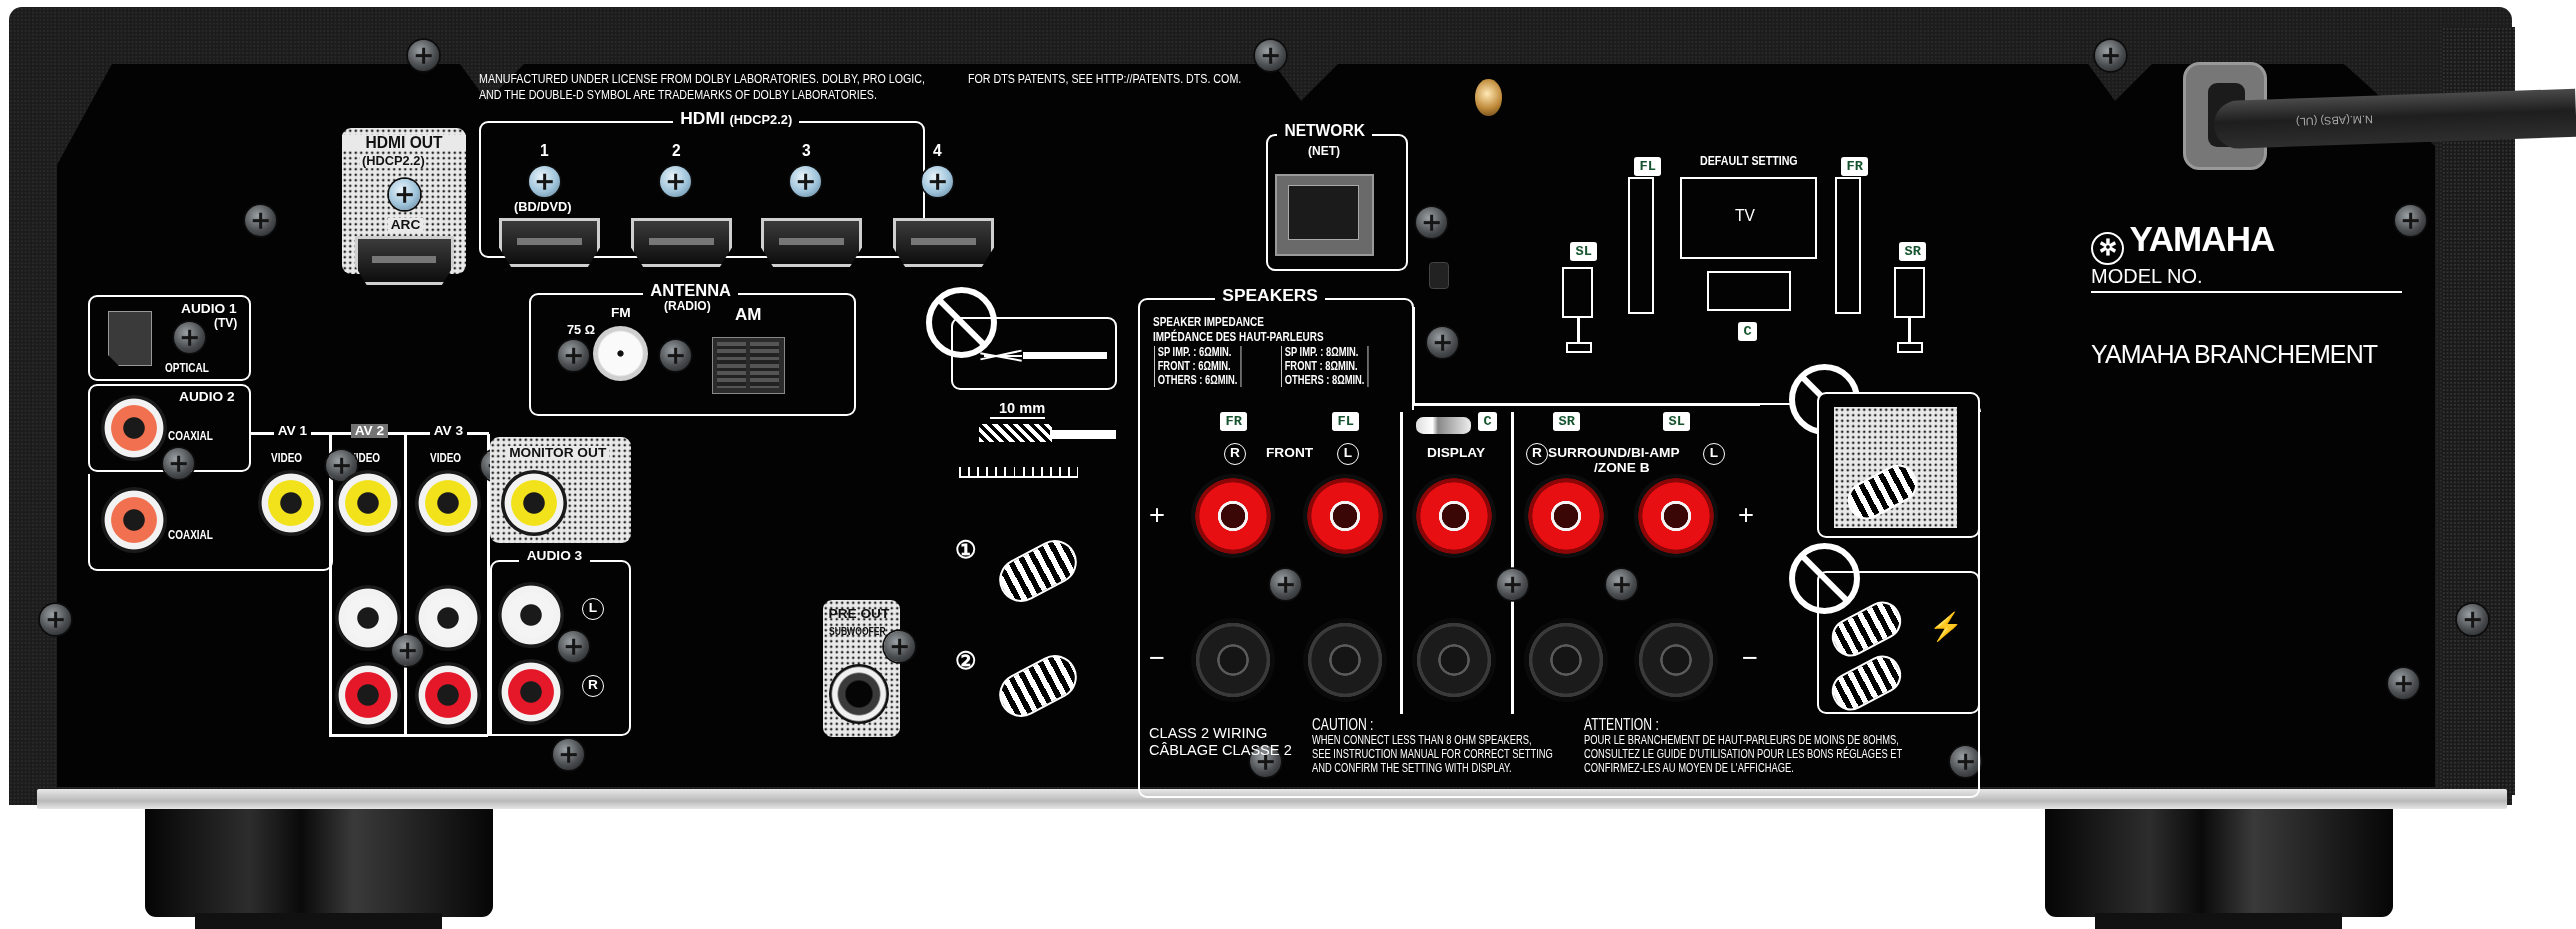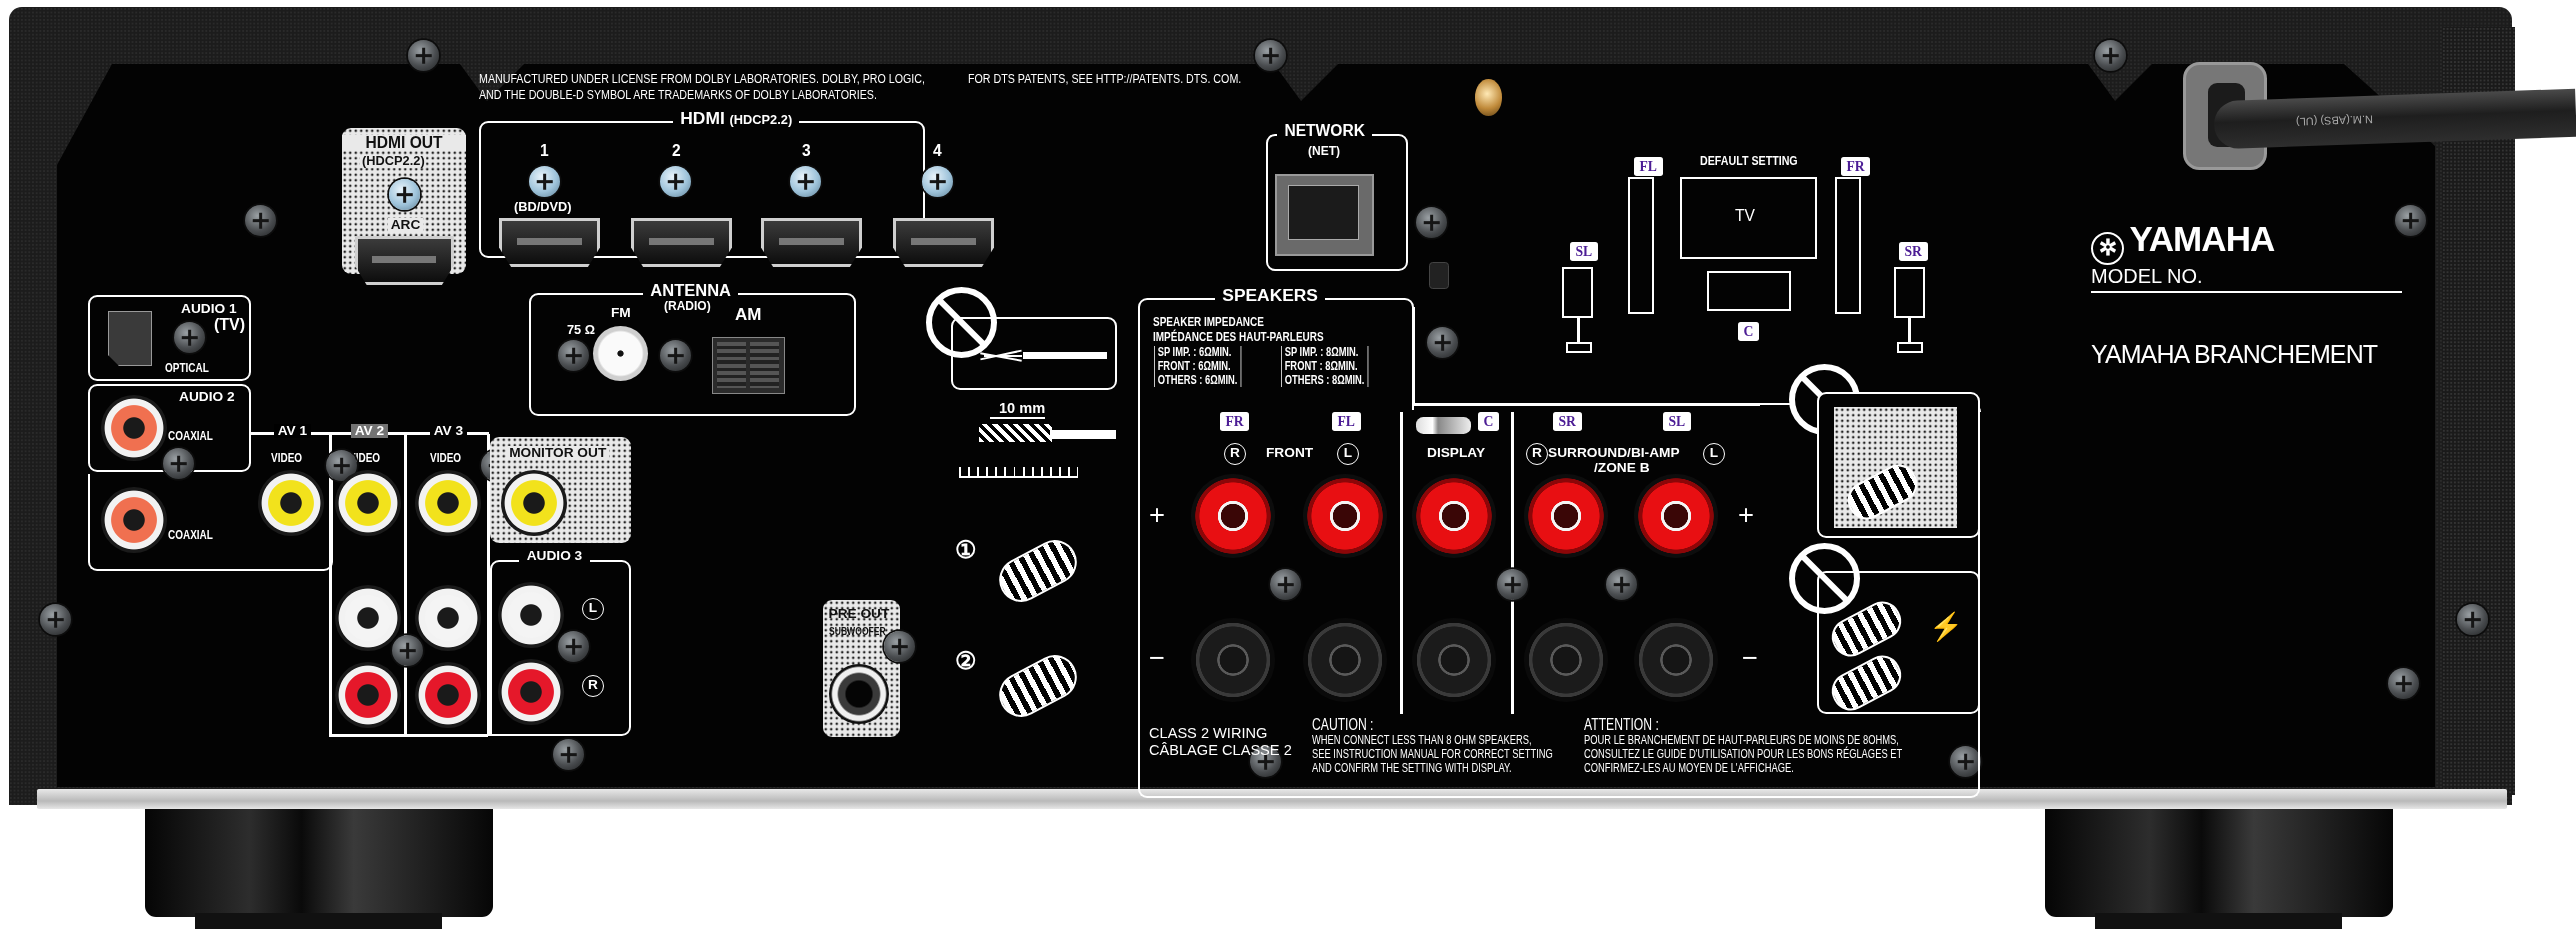--- a/index.html
+++ b/index.html
@@ -28,21 +28,21 @@
   .screw{width:31px;height:31px;border-radius:50%;background:radial-gradient(circle at 40% 35%,#9aa0a4,#4a4d50 55%,#1d1f20);box-shadow:0 0 0 1.8px #0c0c0c}
   .screw::before,.screw::after{content:"";position:absolute;left:50%;top:50%;background:#151515;transform:translate(-50%,-50%)}
   .screw::before{width:16.5px;height:3.7px}.screw::after{width:3.7px;height:16.5px}
   .screw-blue{background:radial-gradient(circle at 40% 35%,#e9f4fb,#9ec3da 55%,#5e7f94)}
   .hdmi{width:101px;height:49px;background:linear-gradient(#3b3b3b,#0d0d0d);border:3.7px solid #cfcfcf;
     clip-path:polygon(0 0,100% 0,100% 60%,88% 100%,12% 100%,0 60%);}
   .hdmi::after{content:"";position:absolute;left:14.6px;right:14.6px;top:16.5px;height:7.3px;background:#777}
   .rca{width:66px;height:66px;border-radius:50%;background:radial-gradient(circle,#1a1a1a 0 22%,var(--c) 24% 48%,#f2f2f2 50% 62%,#1a1a1a 64% 100%)}
   .post{width:84px;height:84px;border-radius:50%;background:radial-gradient(circle,#3a0606 0 20%,#f4f4f4 21% 25%,#e80f12 26% 56%,#8c0608 57% 63%,#0d0d0d 64% 100%)}
   .post-black{background:radial-gradient(circle,#151515 0 22%,#5a5a5a 23% 26%,#1b1b1b 27% 56%,#3a3a3a 57% 62%,#0a0a0a 63% 100%)}
-  .tag{background:#fff;color:#4c1d95;font-family:Liberation Serif, serif;font-weight:bold;font-size:13.7px;padding:2.7px 5.5px;border-radius:2.7px;line-height:1}
+  .tag{background:#fff;color:#14532d;font-family:Liberation Mono, monospace;font-weight:bold;font-size:13.7px;padding:2.7px 5.5px;border-radius:2.7px;line-height:1}
   .circ{display:inline-block;border:1.8px solid #fff;border-radius:50%;width:22px;height:22px;text-align:center;font-size:13.7px;line-height:18.3px;font-weight:bold}
   .vline{background:#fff;width:2.7px}
   .hline{background:#fff;height:2.7px}
   .nosign{width:71px;height:71px;border:6.4px solid #fff;border-radius:50%;background:#030303}
   .nosign::after{content:"";position:absolute;left:50%;top:50%;width:68px;height:6.4px;background:#fff;transform:translate(-50%,-50%) rotate(45deg)}
 </style>
 </head>
 <body>
 
 <div class="abs" id="chassis"></div>
@@ -119,21 +119,21 @@
 <div class="abs screw" style="left:660px;top:340px"></div>
 <div class="abs" style="left:712px;top:337px;width:73px;height:57px;background:#2b2b2b;border:1.8px solid #888">
   <div class="abs" style="left:3.7px;top:3.7px;width:29px;height:46px;background:repeating-linear-gradient(#555 0 3.7px,#222 3.7px 7.3px)"></div>
   <div class="abs" style="left:37px;top:3.7px;width:29px;height:46px;background:repeating-linear-gradient(#555 0 3.7px,#222 3.7px 7.3px)"></div>
 </div>
 
 <div class="abs box" style="left:88px;top:295px;width:163px;height:86px"></div>
 <div class="abs" style="left:108px;top:311px;width:44px;height:55px;background:#3a3a3a;border:1.8px solid #999;clip-path:polygon(0 0,100% 0,100% 100%,25% 100%,0 80%)"></div>
 <div class="abs screw" style="left:174px;top:322px"></div>
 <div class="abs t" style="left:181px;top:302px;font-size:13.7px">AUDIO 1</div>
-<div class="abs t" style="left:214px;top:317px;font-size:16px">(TV)</div>
+<div class="abs t" style="left:214px;top:317px;font-size:12px">(TV)</div>
 <div class="abs t cond" style="left:165px;top:362px;font-size:12.8px">OPTICAL</div>
 
 <div class="abs box" style="left:88px;top:384px;width:163px;height:88px"></div>
 <div class="abs box" style="left:88px;top:474px;width:245px;height:97px;border-top:none;border-radius:0 0 9.1px 9.1px"></div>
 <div class="abs rca" style="--c:#f07050;left:101px;top:395px"></div>
 <div class="abs rca" style="--c:#f07050;left:101px;top:487px"></div>
 <div class="abs t" style="left:179px;top:390px;font-size:13.7px">AUDIO 2</div>
 <div class="abs t cond" style="left:168px;top:430px;font-size:12.8px">COAXIAL</div>
 <div class="abs t cond" style="left:168px;top:529px;font-size:12.8px">COAXIAL</div>
 <div class="abs screw" style="left:163px;top:448px"></div>

